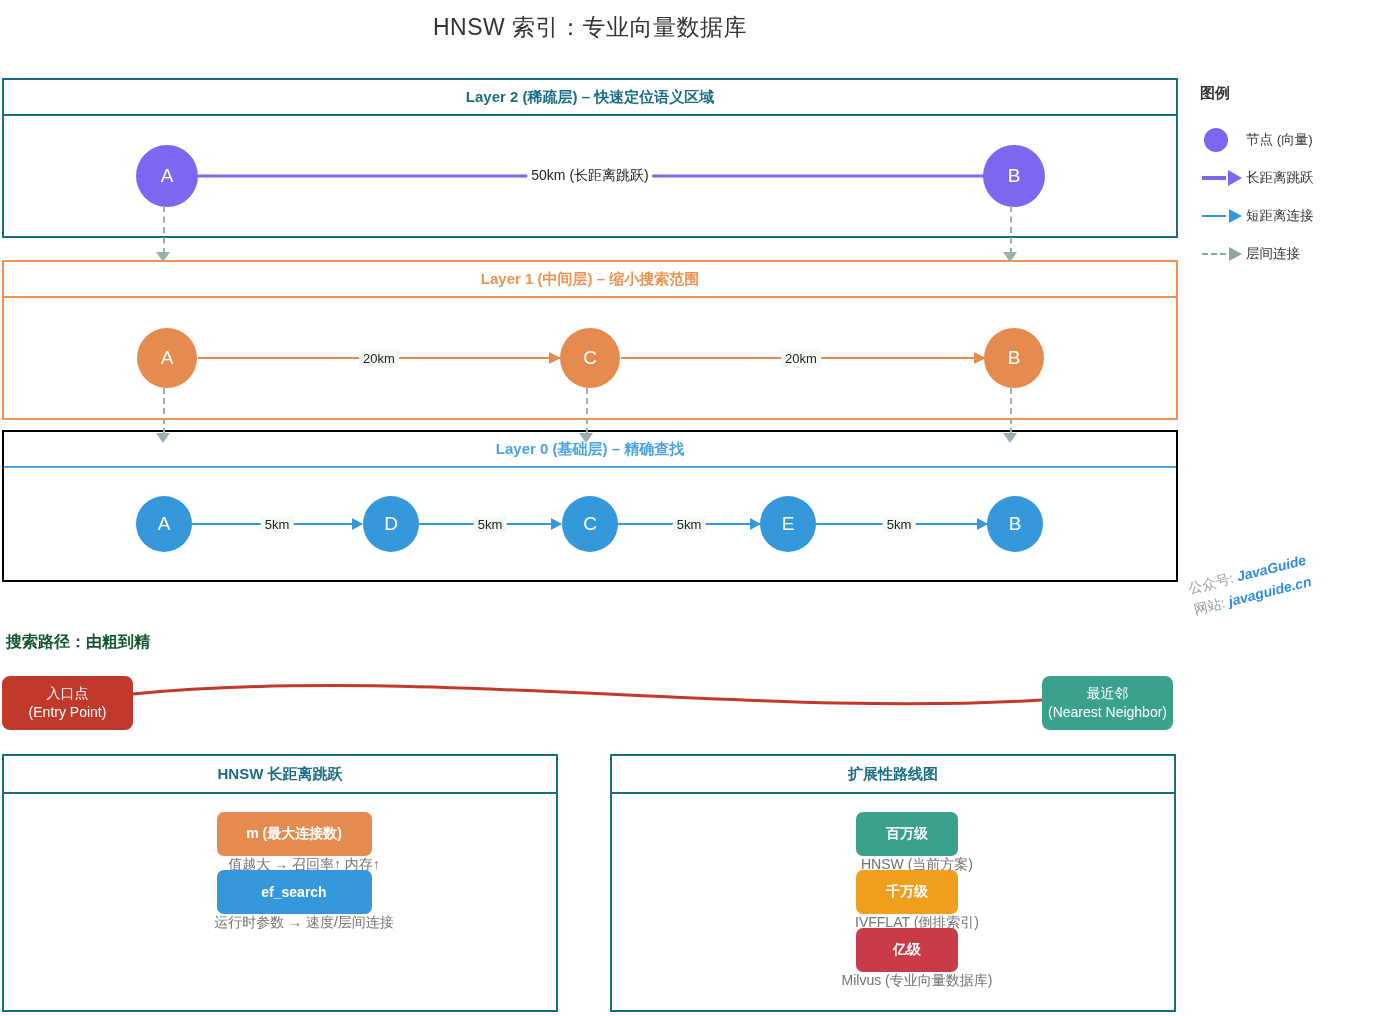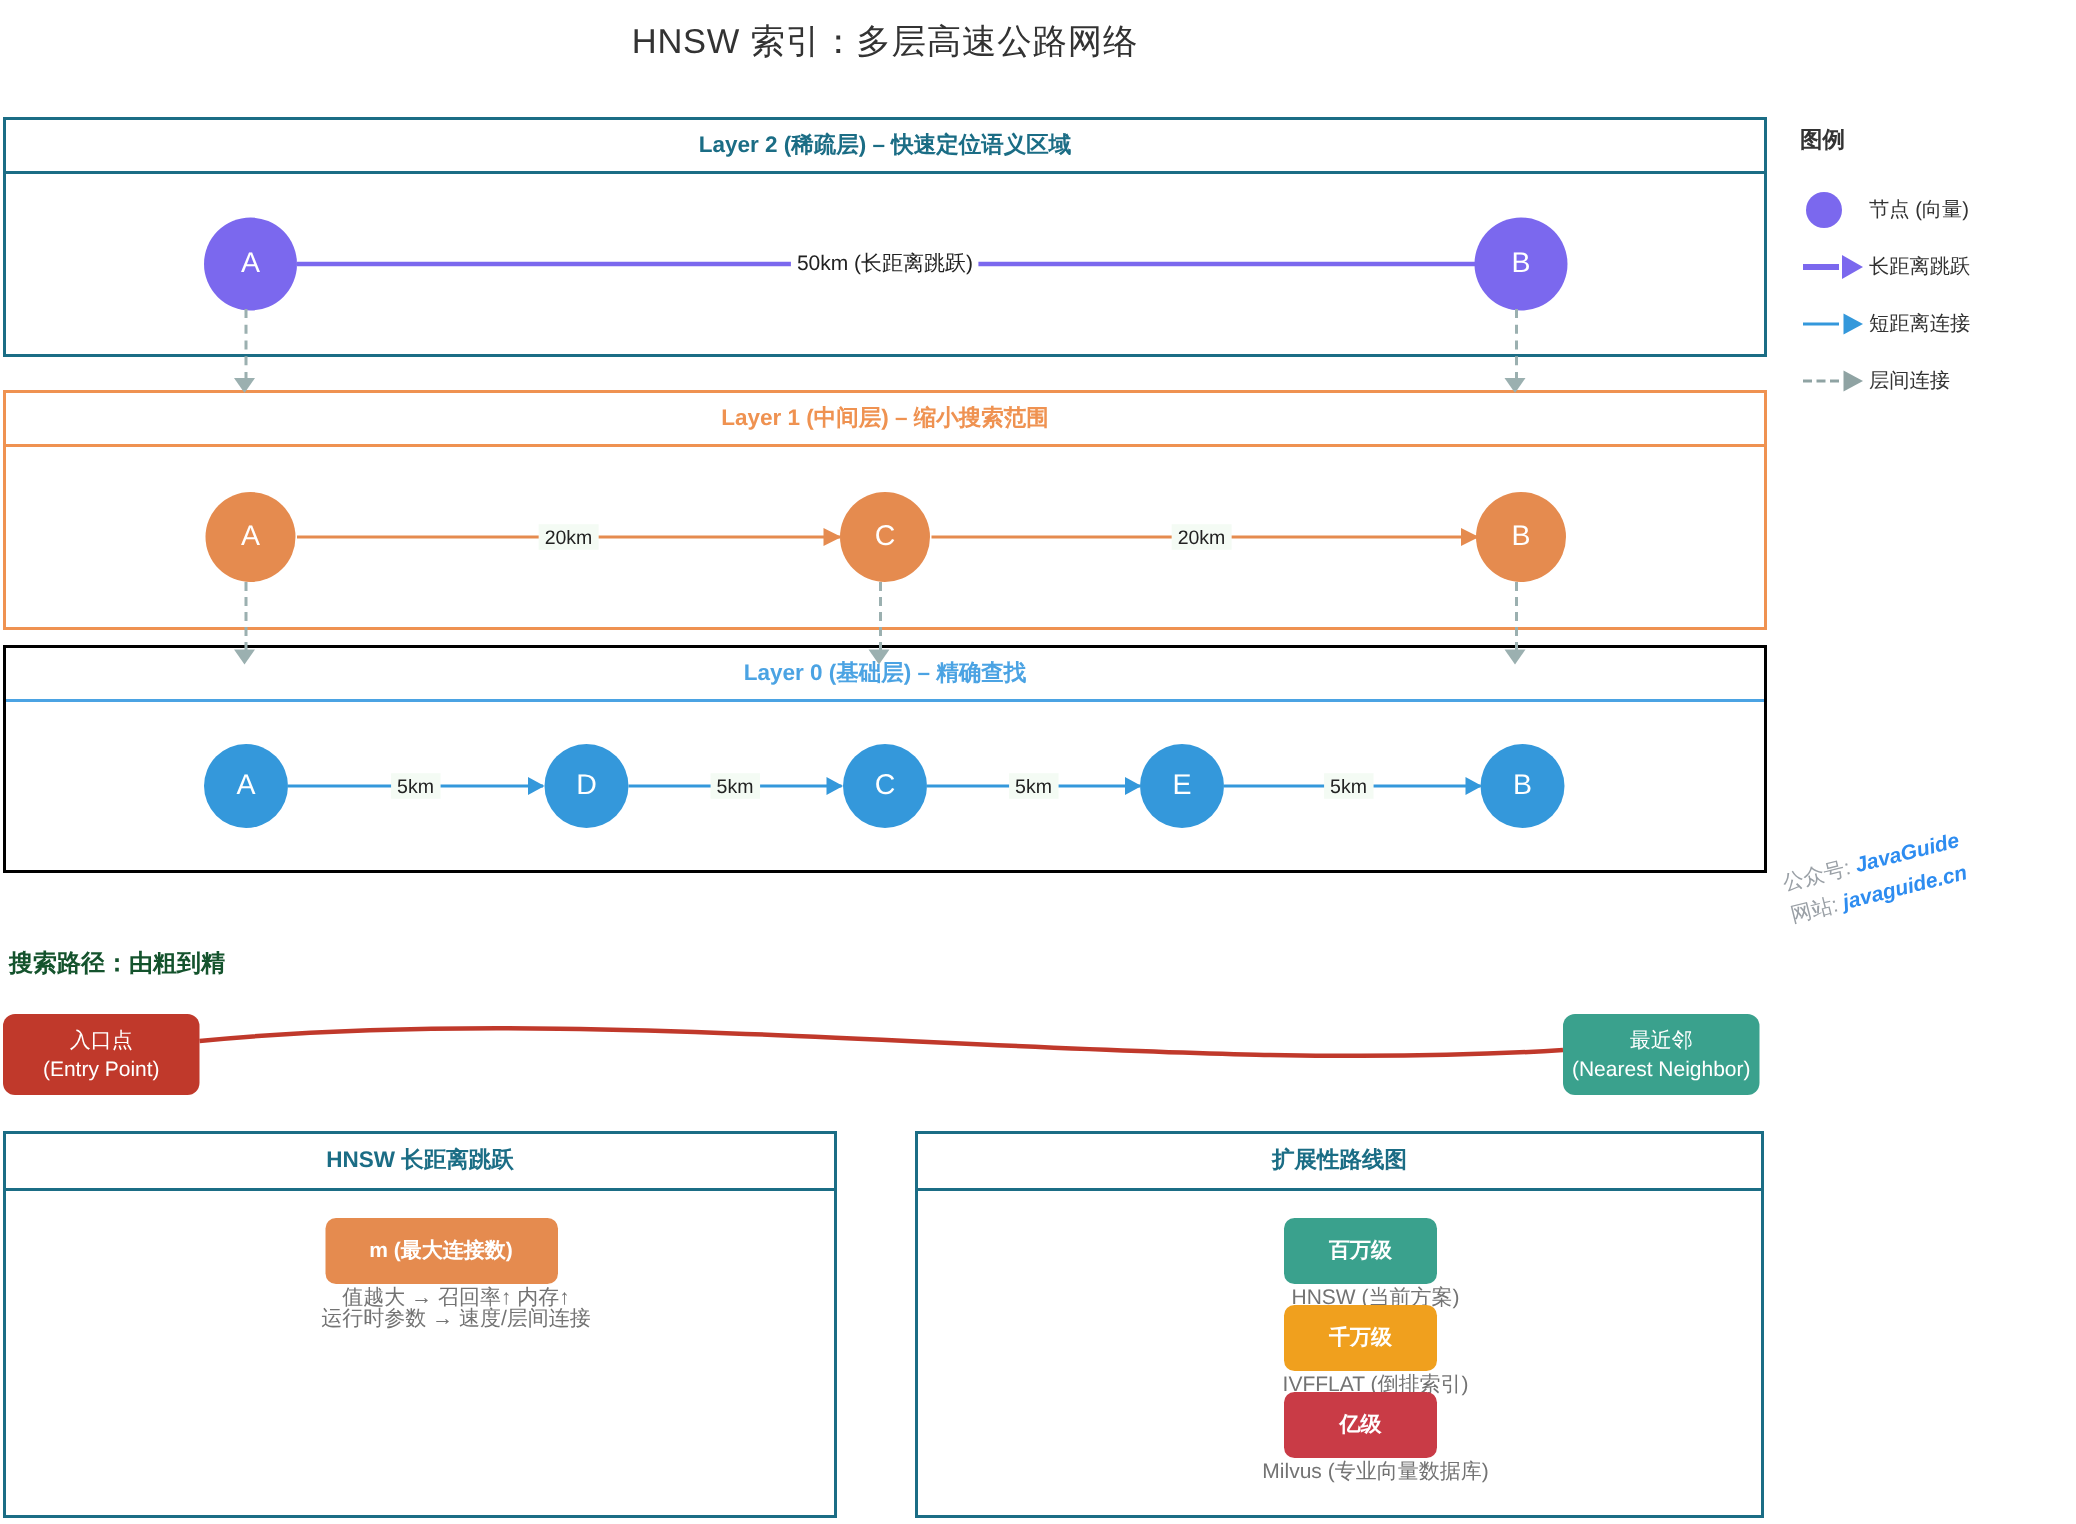--- a/index.html
+++ b/index.html
@@ -121,21 +121,21 @@
   }
   #watermark .wm-line{font-size:14px;white-space:nowrap;line-height:22px;}
   #watermark .wm-k{color:#9aa0a6;}
   #watermark .wm-v{color:#2d8cf0;font-weight:bold;font-style:italic;}
 </style>
 </head>
 <body>
 
 <div class="page">
 
-  <div class="title">HNSW 索引：多层高速公路网络</div>
+  <div class="title">HNSW 索引：专业向量数据库</div>
 
   <div class="layer" id="layer2">
     <div class="hdr">Layer 2 (稀疏层) – 快速定位语义区域</div>
     <div class="body">
       <div class="edge e-purple" style="left:194px;top:60px;width:818px;">
         <span class="arrow"></span>
       </div>
       <div class="elabel big" style="left:586px;top:60px;">50km (长距离跳跃)</div>
       <div class="node n-purple" style="left:163px;top:60px;width:62px;height:62px;">
         <span>A</span>
@@ -279,20 +279,21 @@
   </div>
 
   <div class="panel" id="panelParams">
     <div class="p-hdr">HNSW 长距离跳跃</div>
     <div class="p-body">
       <div class="p-row">
         <span class="chip" style="background:#e58b4f;">m (最大连接数)</span>
         <span class="p-desc">值越大 → 召回率↑ 内存↑</span>
       </div>
       <div class="p-row">
+        <span class="chip" style="background:#3498db;">ef_search</span>
         <span class="p-desc">运行时参数 → 速度/层间连接</span>
       </div>
     </div>
   </div>
 
   <div class="panel" id="panelScale">
     <div class="p-hdr">扩展性路线图</div>
     <div class="p-body">
       <div class="p-row">
         <span class="chip" style="background:#3aa18d;width:102px;">百万级</span>

